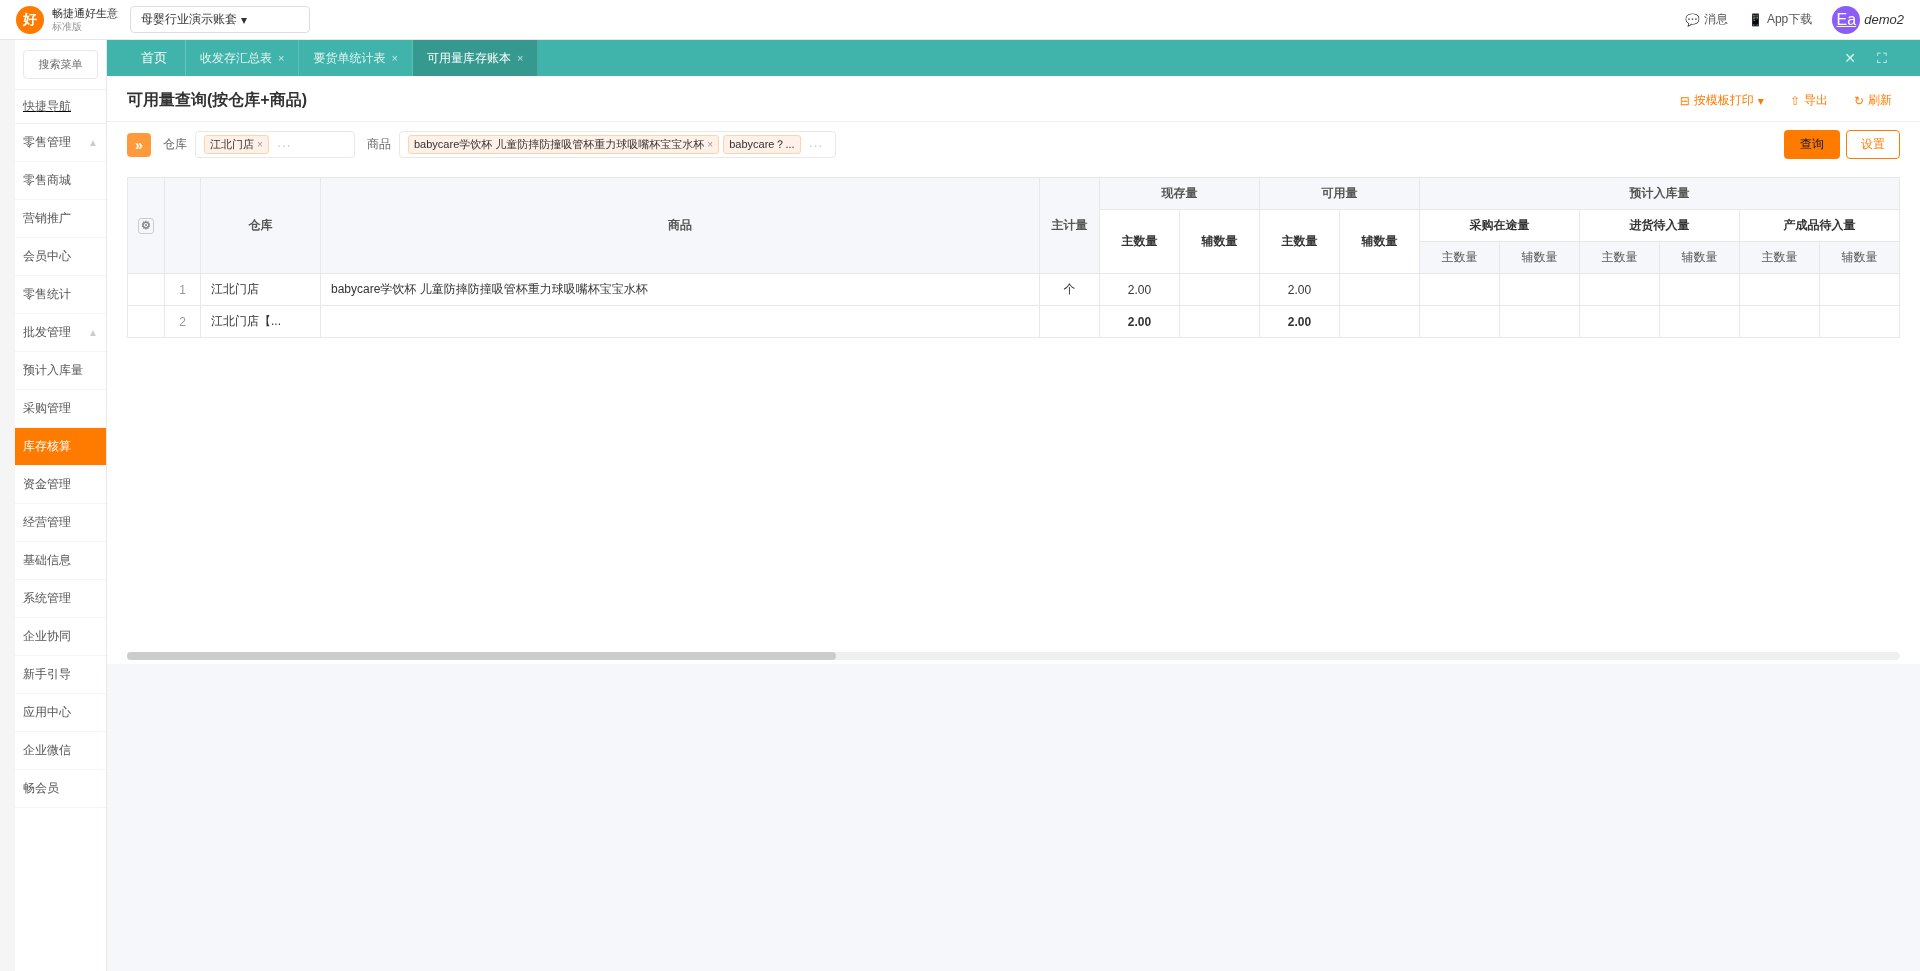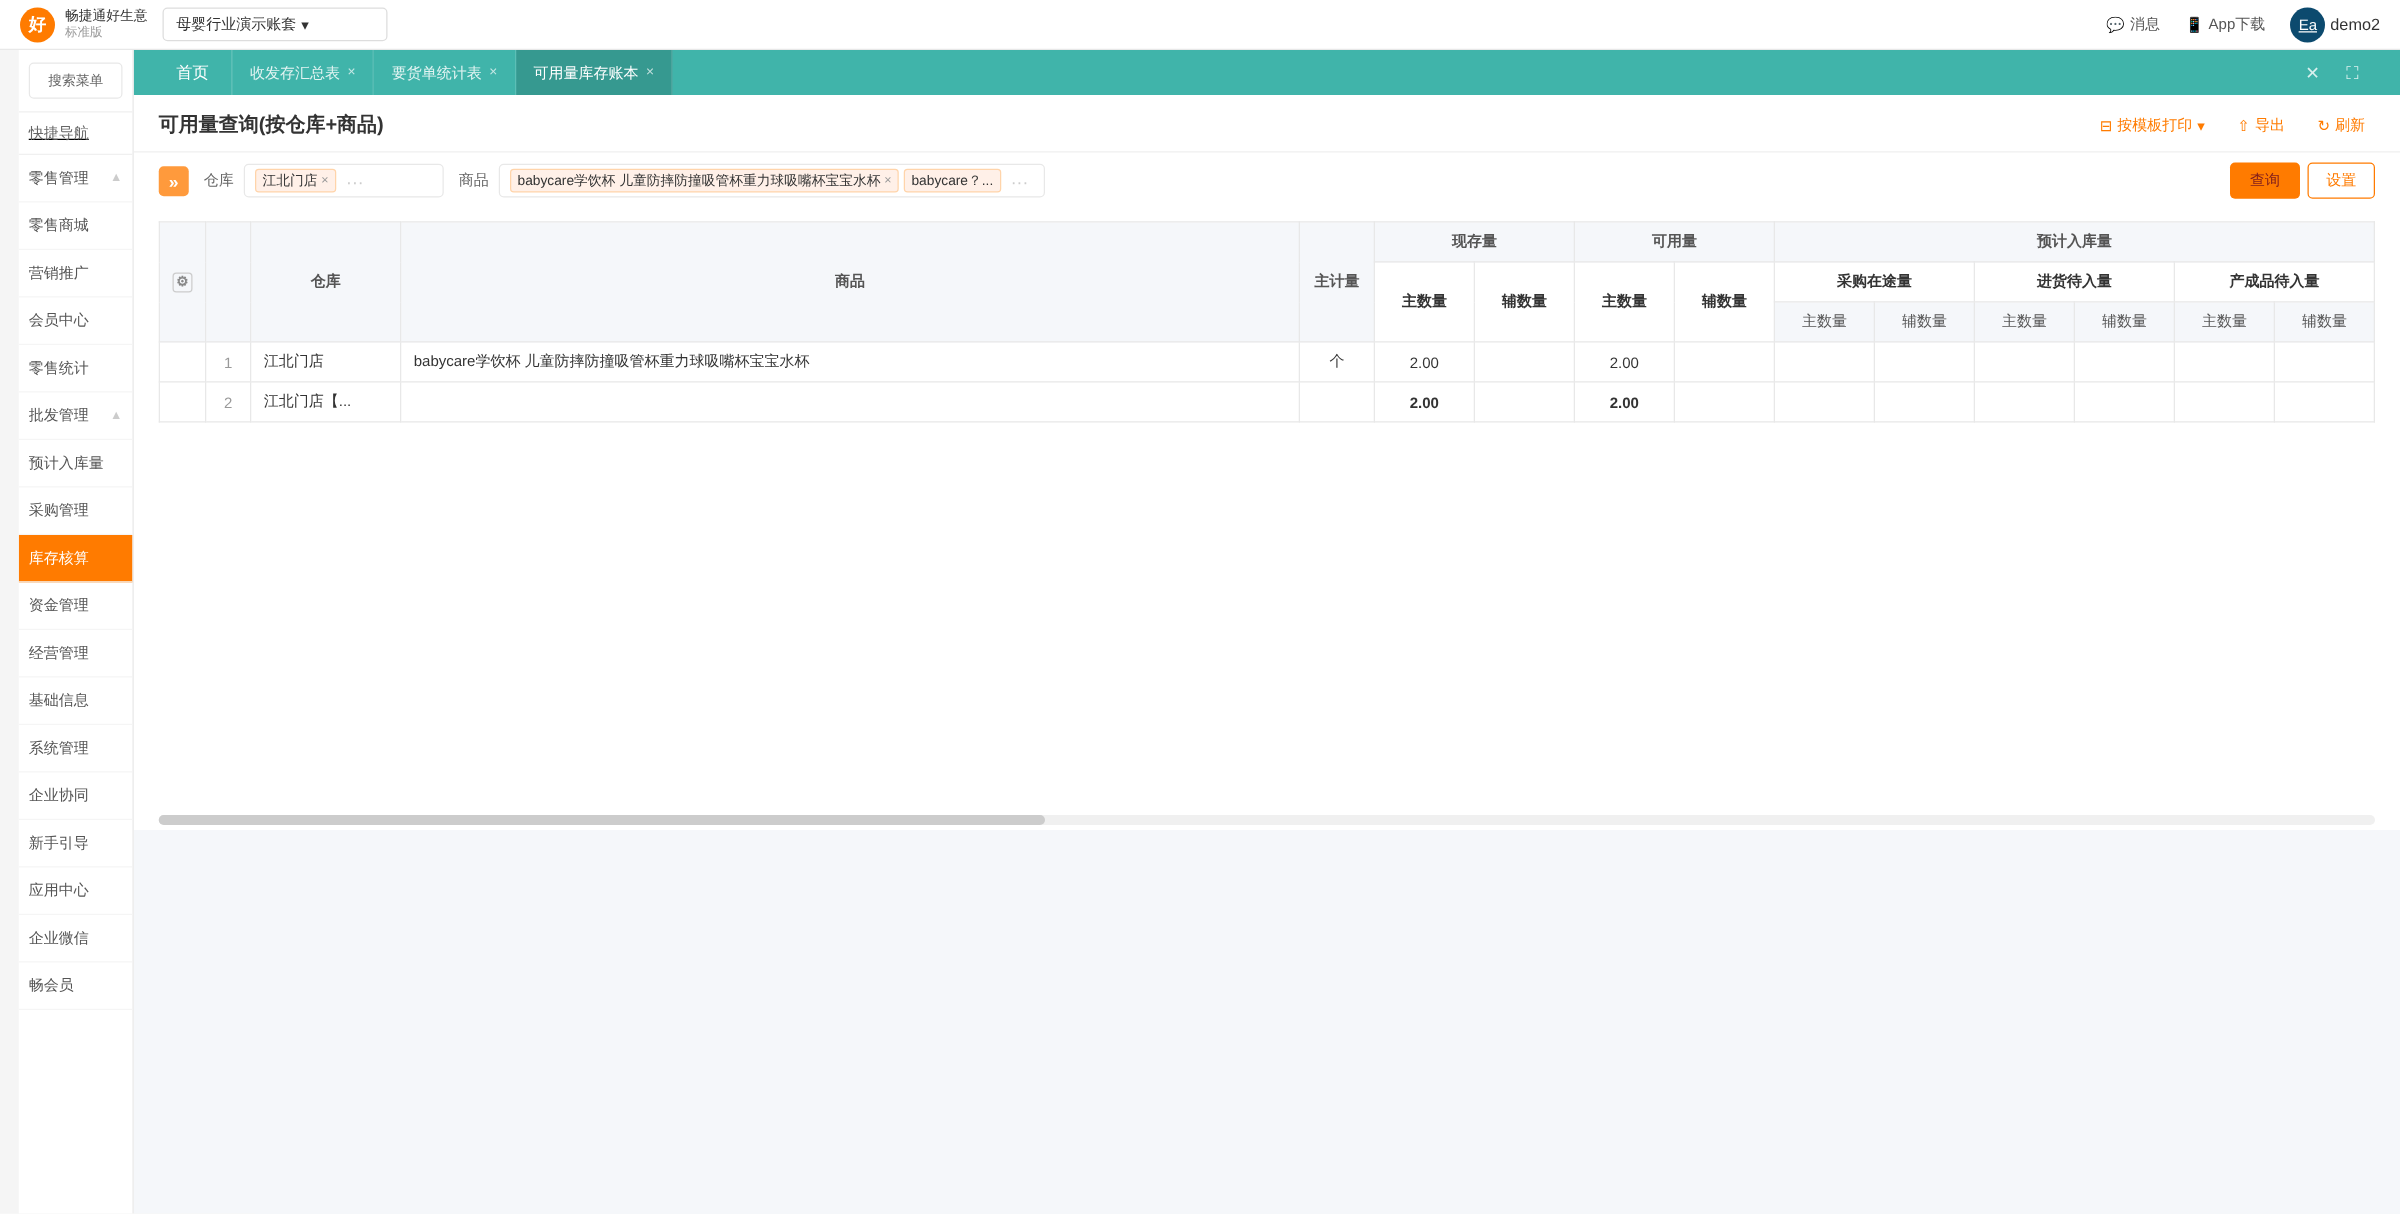--- a/index.html
+++ b/index.html
@@ -69,29 +69,29 @@
       align-items: center;
       gap: 4px;
       font-size: 12px;
       color: #555;
       cursor: pointer;
     }
     .avatar {
       width: 28px;
       height: 28px;
       border-radius: 50%;
-      background: #0c4a6e;
+      background: #8b5cf6;
       display: flex;
       align-items: center;
       justify-content: center;
       color: white;
-      font-size: 12px;
+      font-size: 16px;
       text-decoration: underline;
     }
-    .username { font-size: 13px; color: #333; }
+    .username { font-size: 13px; color: #333; font-style: italic; }
 
     
     .main-wrapper {
       display: flex;
       flex: 1;
       overflow: hidden;
     }
 
     
     .sidebar {
@@ -318,21 +318,21 @@
     .filter-input-area.wide {
       min-width: 400px;
     }
     .filter-action-btns {
       margin-left: auto;
       display: flex;
       gap: 6px;
     }
     .btn-query {
       background: #ff7b00;
-      color: #7f1d1d;
+      color: #0f172a;
       border: none;
       border-radius: 4px;
       padding: 5px 16px;
       font-size: 12px;
       cursor: pointer;
     }
     .btn-setting {
       background: #fff;
       color: #ff7b00;
       border: 1px solid #ff7b00;

